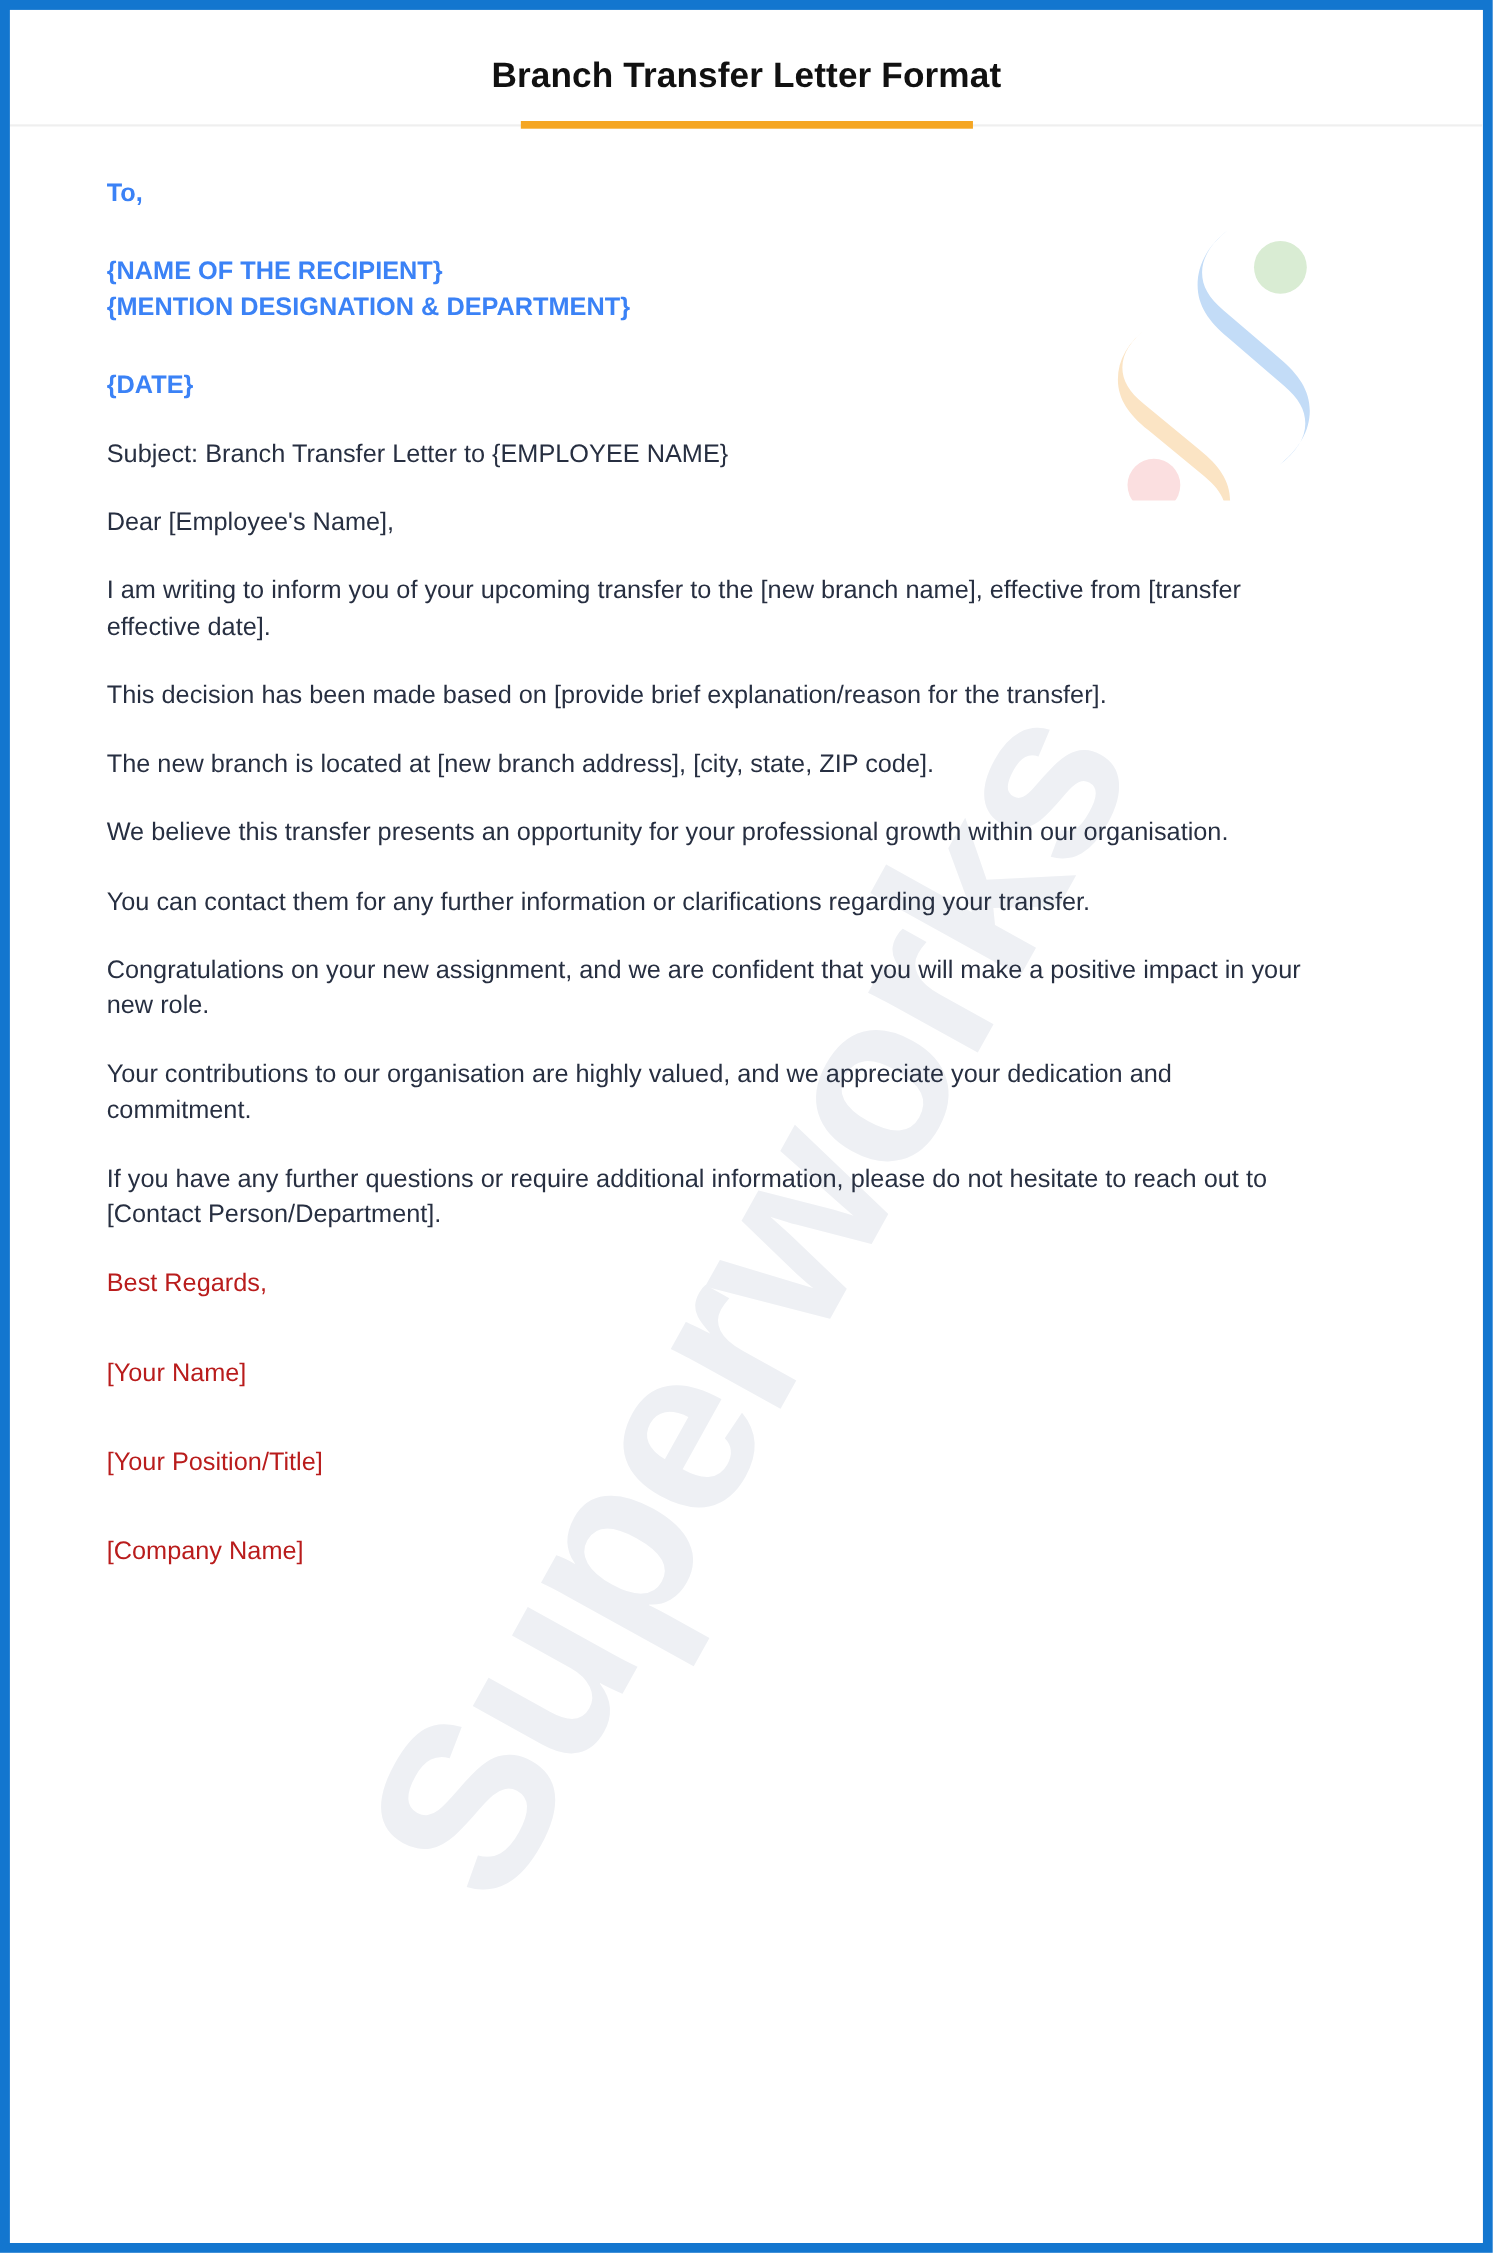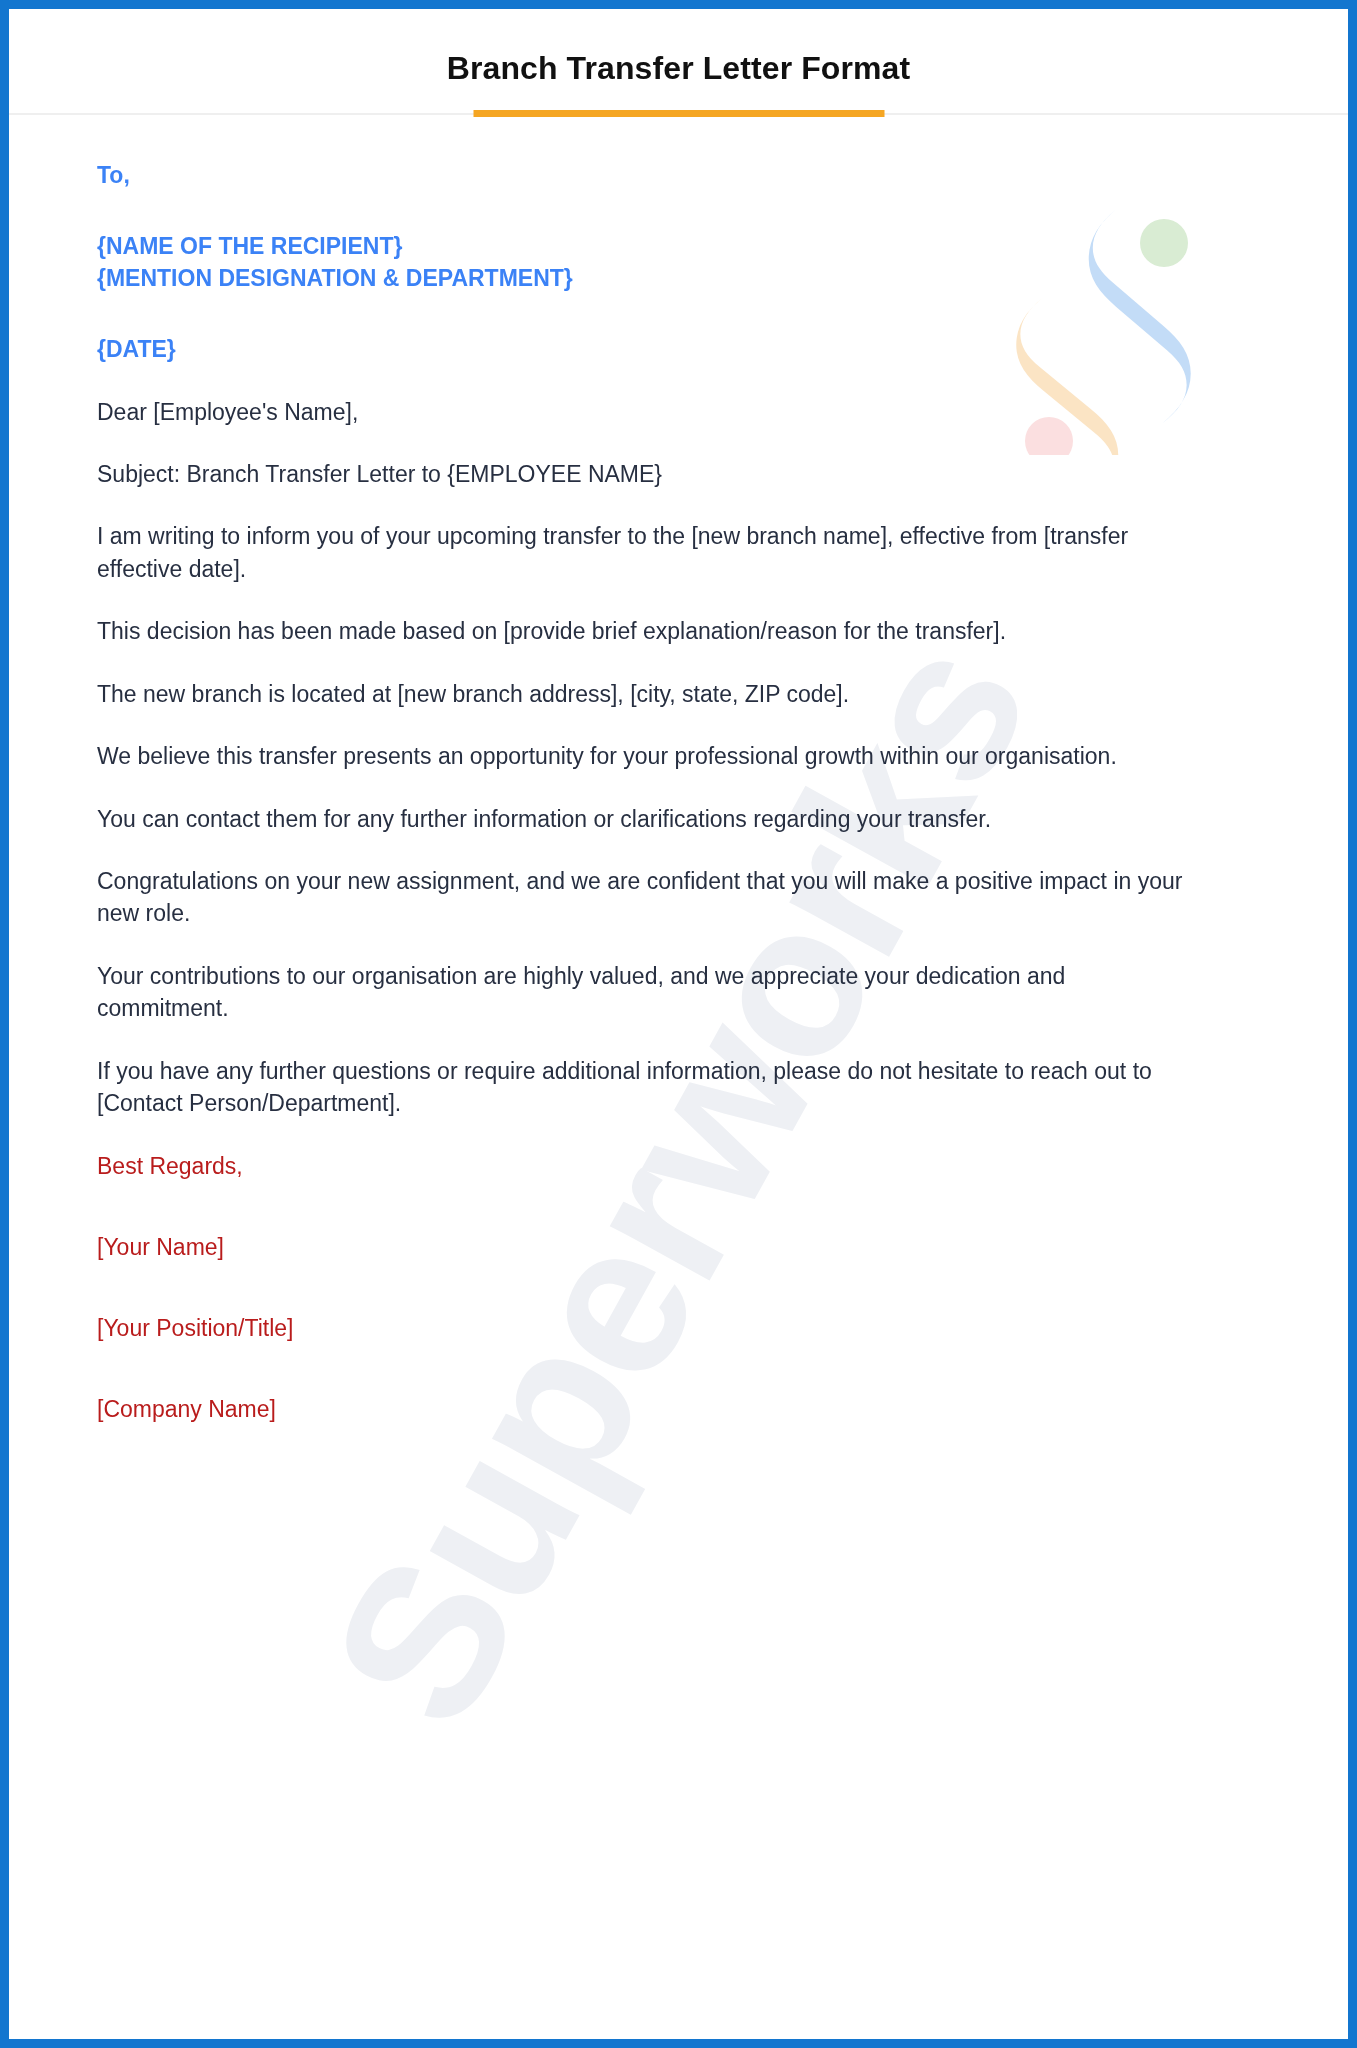--- a/index.html
+++ b/index.html
@@ -165,23 +165,23 @@
       <div class="block-bold">{NAME OF THE RECIPIENT}</div>
 
       <div class="block-bold">{MENTION DESIGNATION &amp; DEPARTMENT}</div>
 
       <div class="spacer-sm"></div>
 
       <div class="block-bold">{DATE}</div>
 
       <div class="spacer-xs"></div>
 
+      <div class="para">Subject: Branch Transfer Letter to {EMPLOYEE NAME}</div>
+
       <div class="para">Dear [Employee's Name],</div>
-
-      <div class="para">Subject: Branch Transfer Letter to {EMPLOYEE NAME}</div>
 
       <div class="para">I am writing to inform you of your upcoming transfer to the [new branch name], effective from [transfer effective date].</div>
 
       <div class="para">This decision has been made based on [provide brief explanation/reason for the transfer].</div>
 
       <div class="para">The new branch is located at [new branch address], [city, state, ZIP code].</div>
 
       <div class="para">We believe this transfer presents an opportunity for your professional growth within our organisation.</div>
 
 

